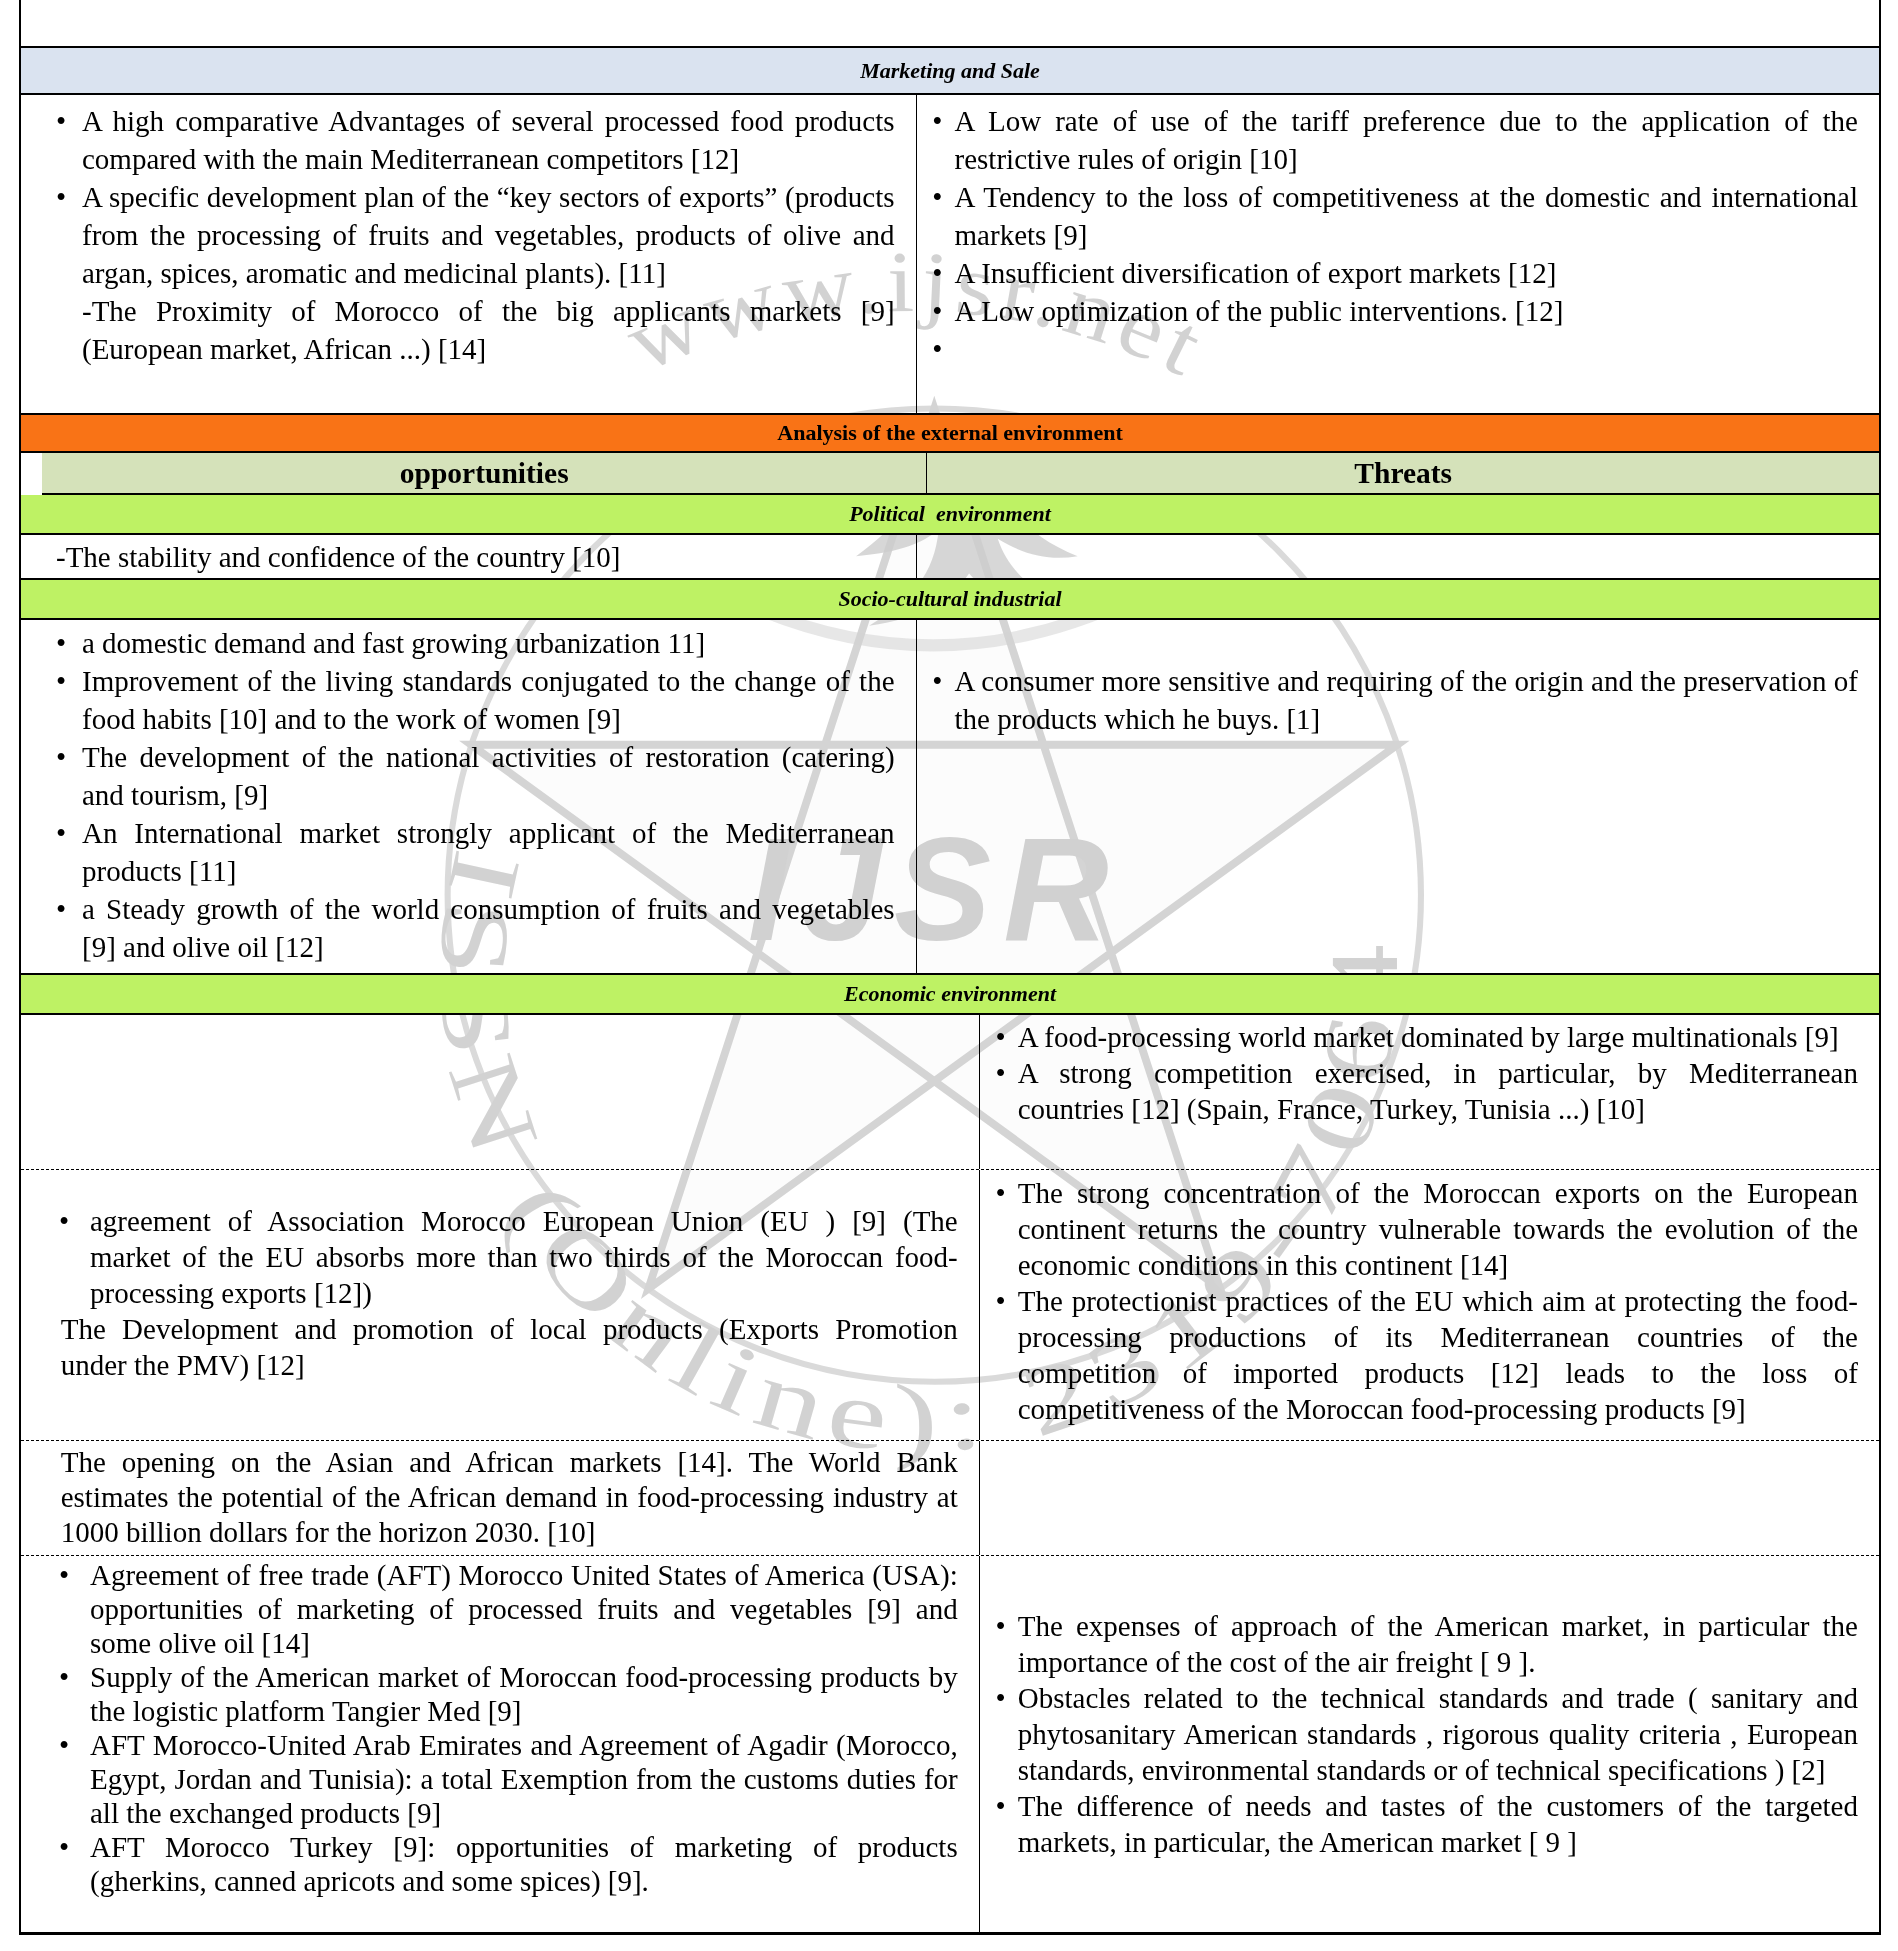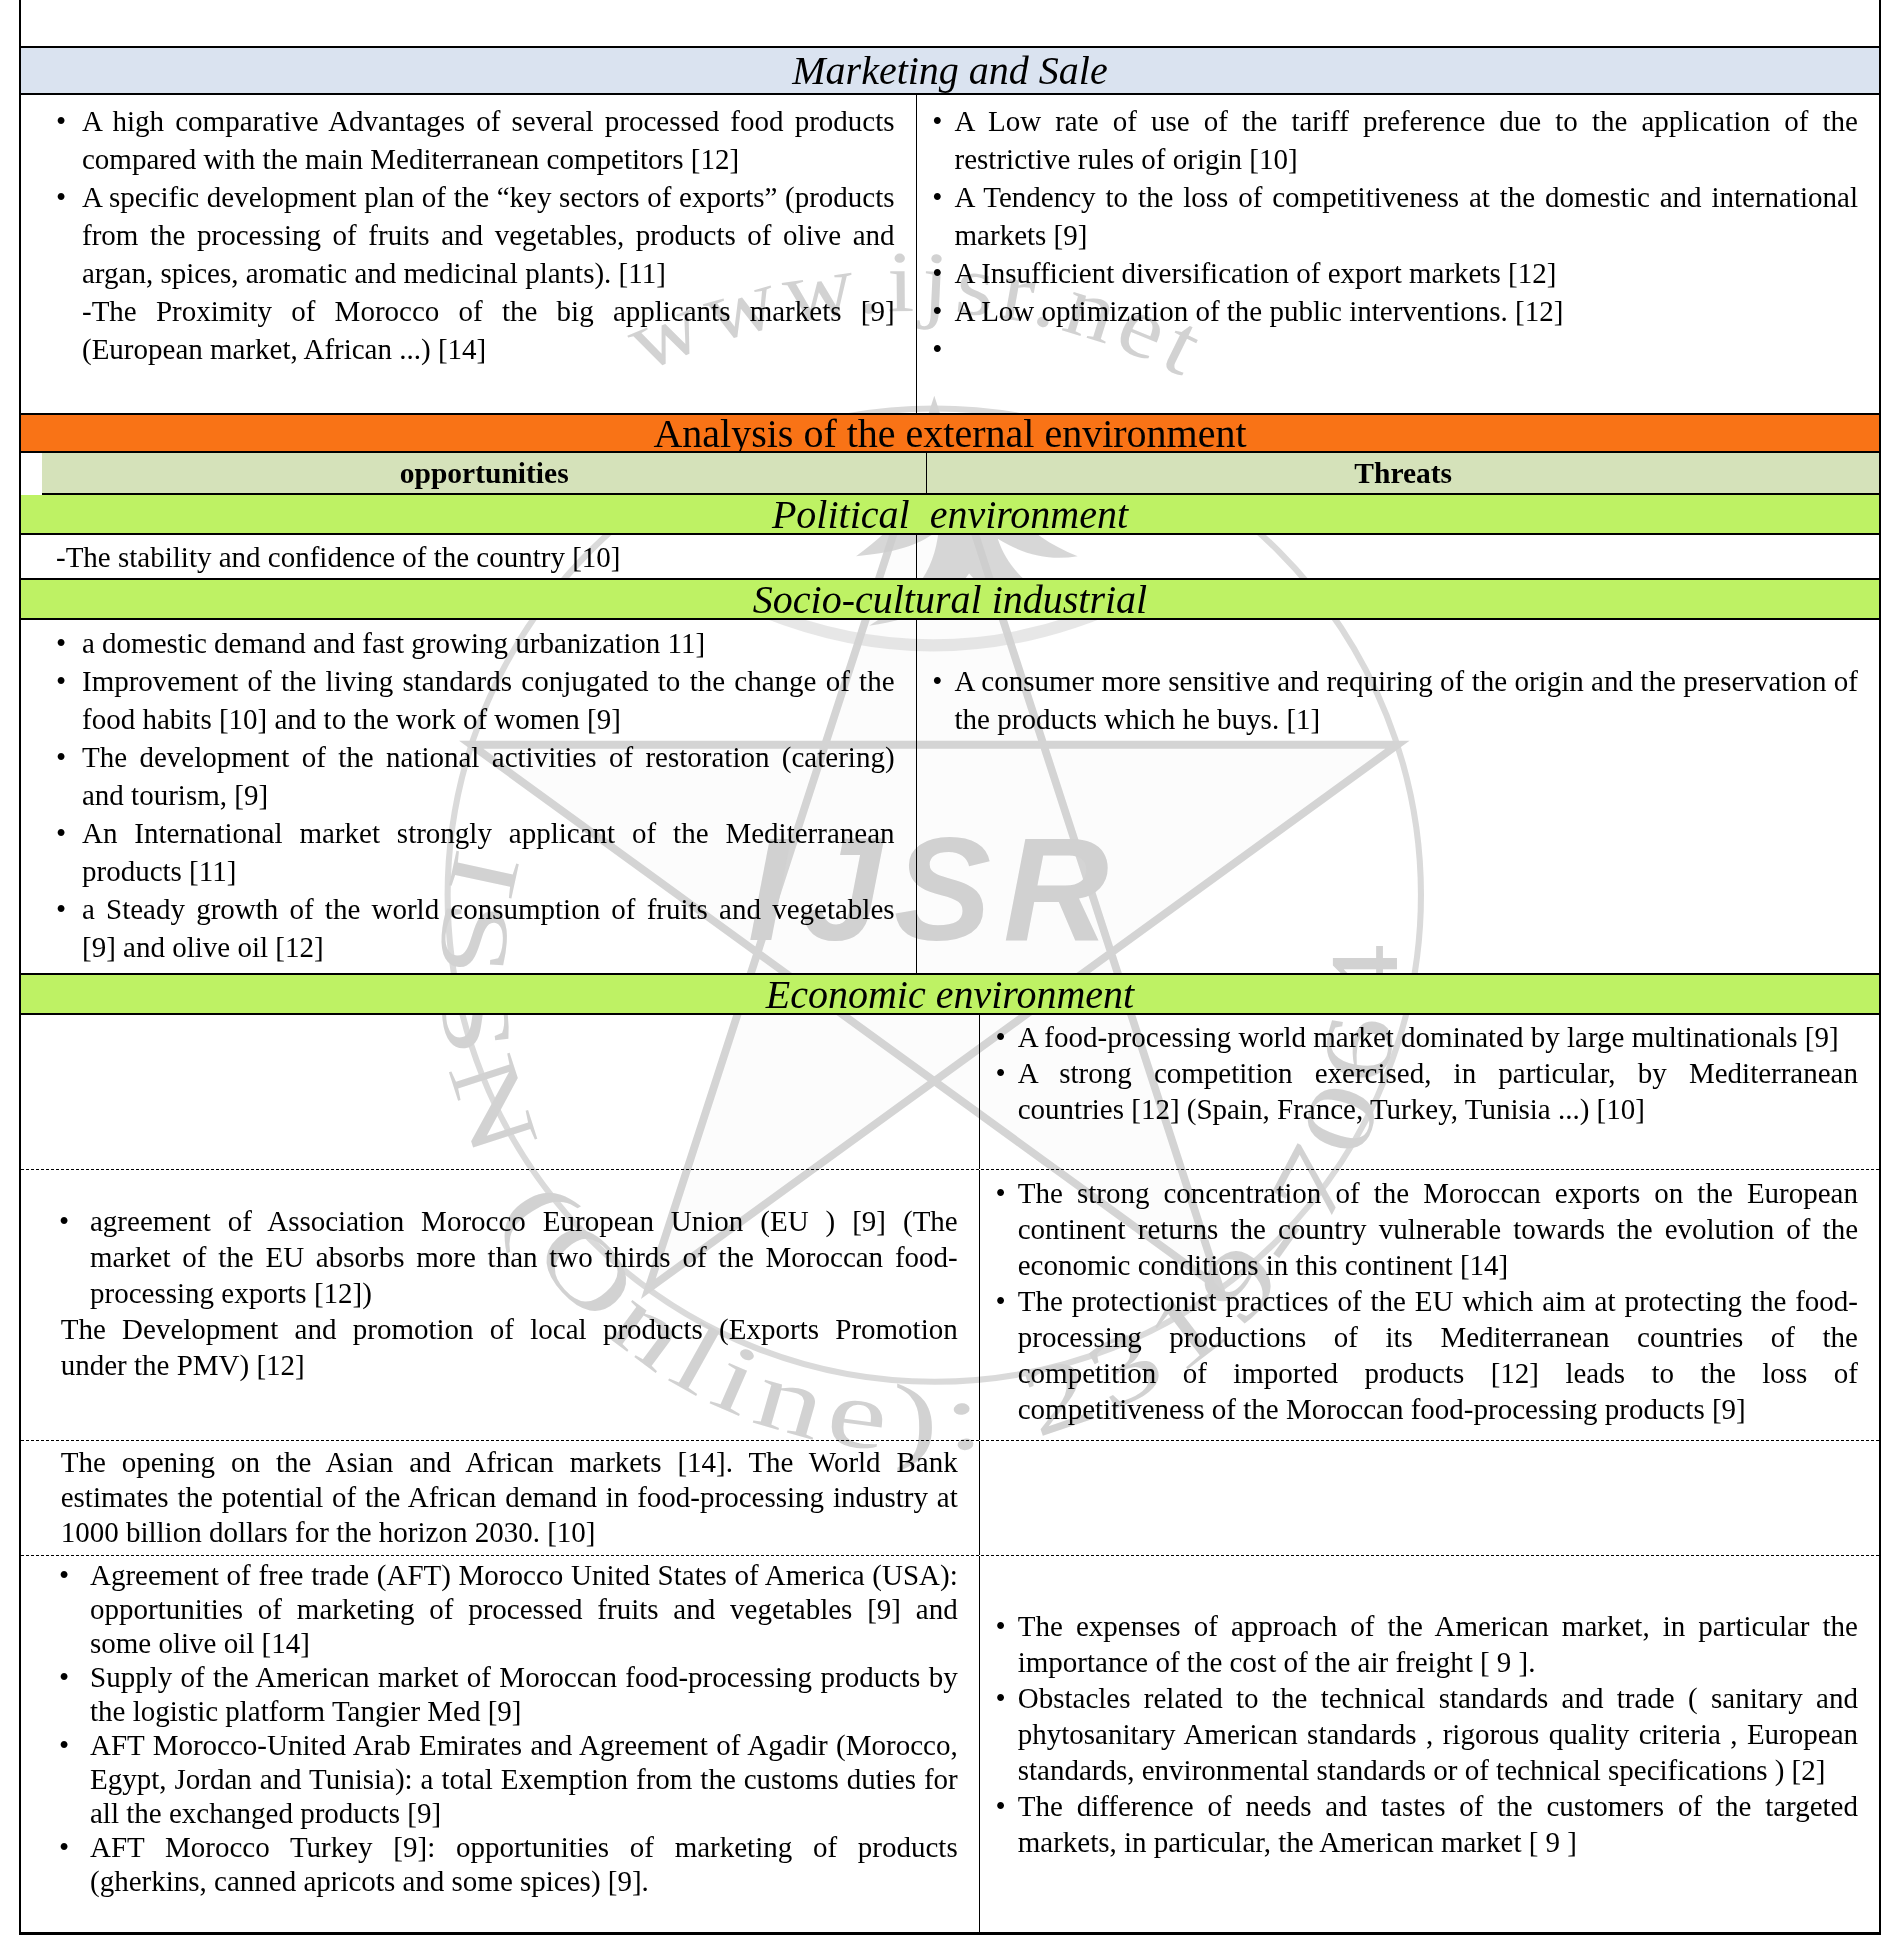--- a/index.html
+++ b/index.html
@@ -4,21 +4,21 @@
 <style>
   html,body{margin:0;padding:0;background:#ffffff;}
   .page{position:relative;width:1899px;height:1951px;background:#fff;overflow:hidden;
         font-family:"Liberation Serif","DejaVu Serif",serif;color:#000;}
   .swot{position:absolute;left:19px;top:0;width:1862px;box-sizing:border-box;
         border-left:2.6px solid #000;border-right:2.6px solid #000;border-bottom:3.5px solid #000;}
   .row{display:flex;box-sizing:border-box;border-bottom:2.6px solid #000;position:relative;}
   .cl{box-sizing:border-box;width:48.2%;border-right:1.7px solid #000;padding:7px 21px 0 35px;}
   .cr{box-sizing:border-box;flex:1;padding:7px 21px 0 14px;}
   .band{box-sizing:border-box;border-bottom:2.6px solid #000;display:flex;align-items:center;justify-content:center;
-        font-weight:normal;font-size:40px;white-space:pre;}
+        font-weight:bold;font-size:22px;white-space:pre;}
   .band.blue{background:#dae3f0;height:47px;font-style:italic;}
   .band.green{background:#f97316;height:38px;}
   .band.pink{background:#bef264;height:40px;font-style:italic;}
   .rowA{height:48px;align-items:flex-end;}
   .rowA .cl{position:relative;overflow:hidden;padding:0 21px 0 26px;}
   .clipline{position:absolute;top:-24px;left:26px;right:21px;line-height:35px;font-size:29px;}
   .egline{position:absolute;top:10.4px;left:26px;right:21px;line-height:35px;font-size:29px;}
   .rowC{height:320px;}
   .rowE{height:42px;border-bottom:2.6px solid #000;margin-left:21px;}
   .rowE .cl,.rowE .cr{background:#d5e2ba;display:flex;align-items:center;justify-content:center;

